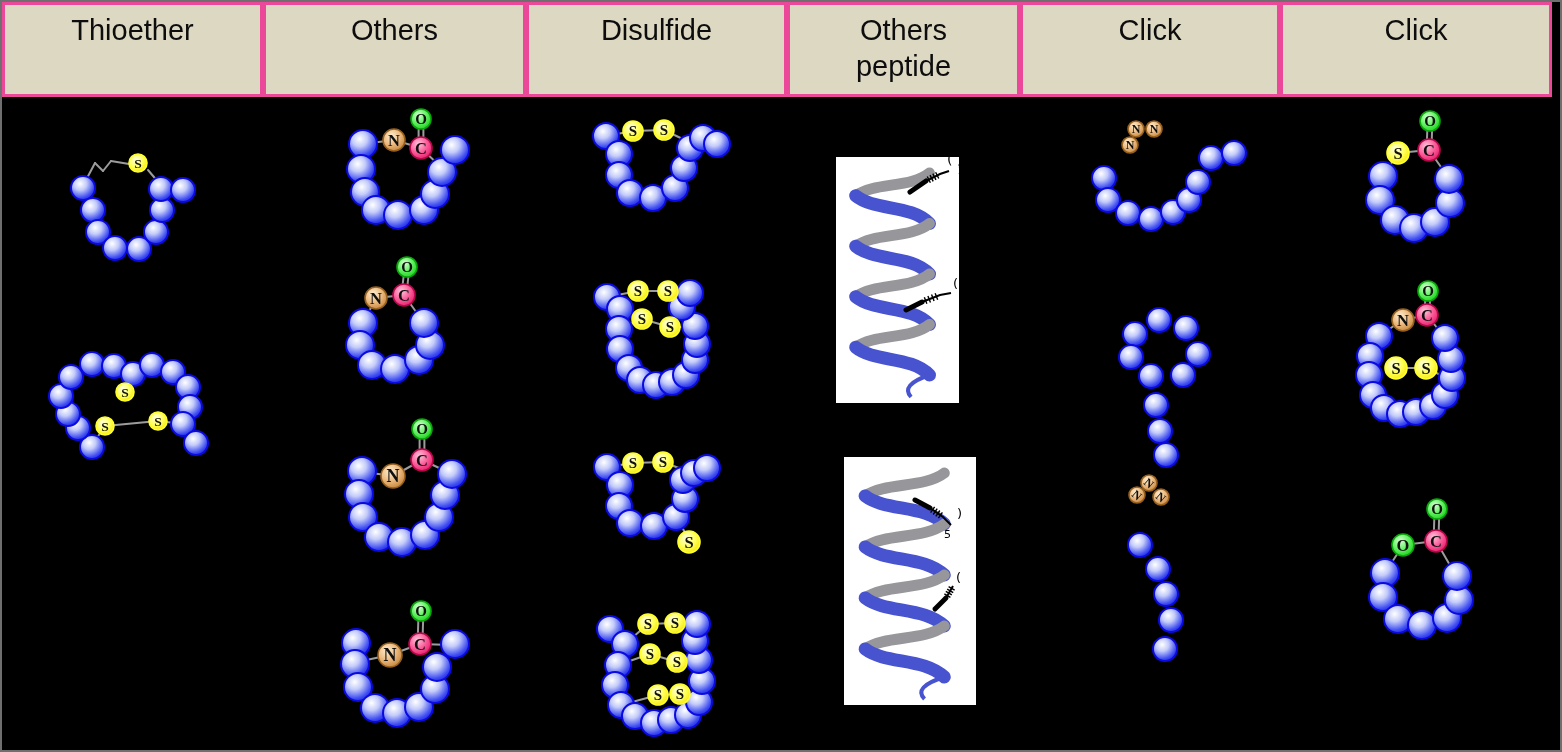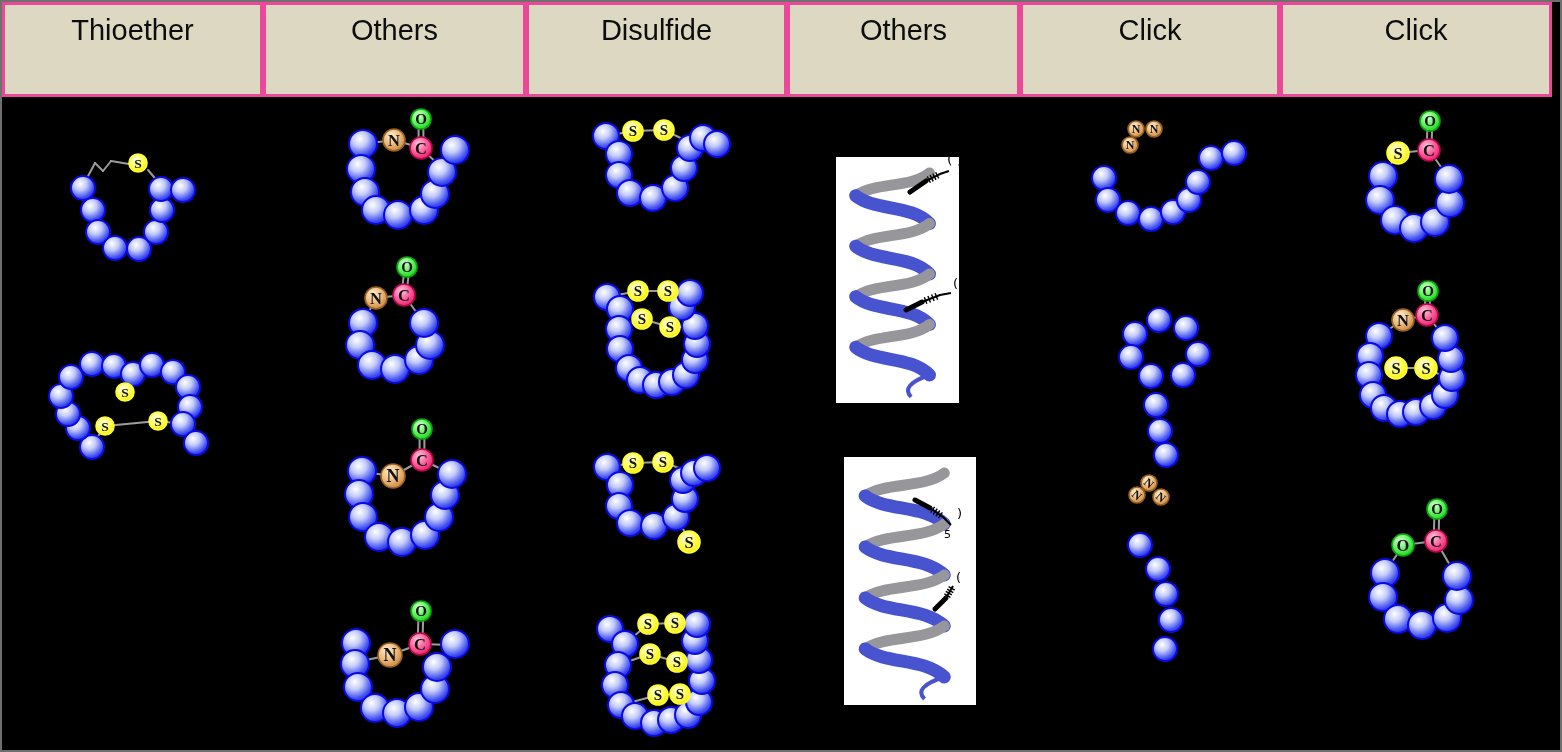--- a/index.html
+++ b/index.html
@@ -58,20 +58,21 @@
     <div class="hcell">
       <div>Others</div>
       <div></div>
     </div>
     <div class="hcell">
       <div>Disulfide</div>
       <div></div>
     </div>
     <div class="hcell">
       <div>Others</div>
+      <div>peptide</div>
     </div>
     <div class="hcell">
       <div>Click</div>
     </div>
     <div class="hcell">
       <div>Click</div>
       <div></div>
     </div>
   </div>
 

